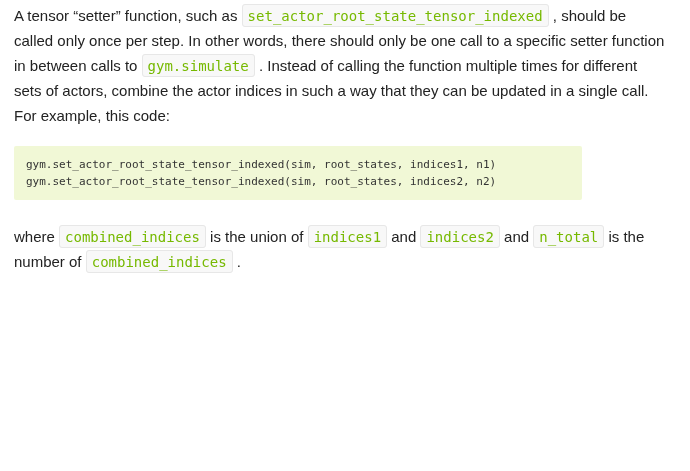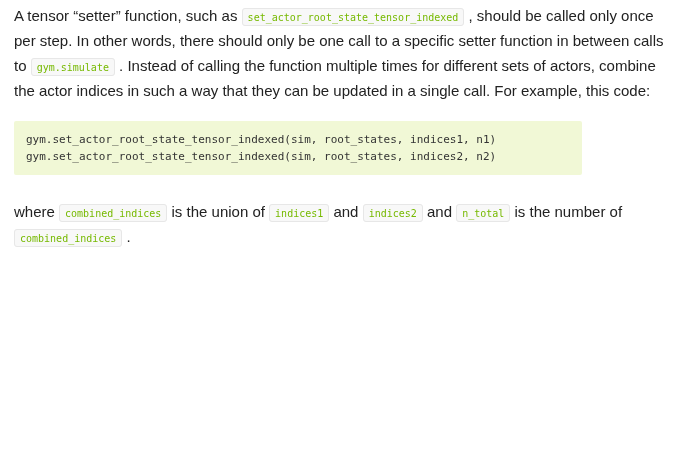--- a/index.html
+++ b/index.html
@@ -19,21 +19,21 @@
   .content {
     box-sizing: border-box;
     width: 666px;
     padding: 3px 0 6px 14px;
   }
   p {
     margin: 0 0 18px 0;
   }
   code.ic {
     font-family: "DejaVu Sans Mono", "Liberation Mono", monospace;
-    font-size: 10px;
+    font-size: 14px;
     line-height: 1.2;
     color: #76b900;
     background: #f8f8f8;
     border: 1px solid #e7e7e7;
     border-radius: 3px;
     padding: 3px 5px 2px 5px;
     white-space: nowrap;
   }
   pre.cb {
     box-sizing: border-box;

